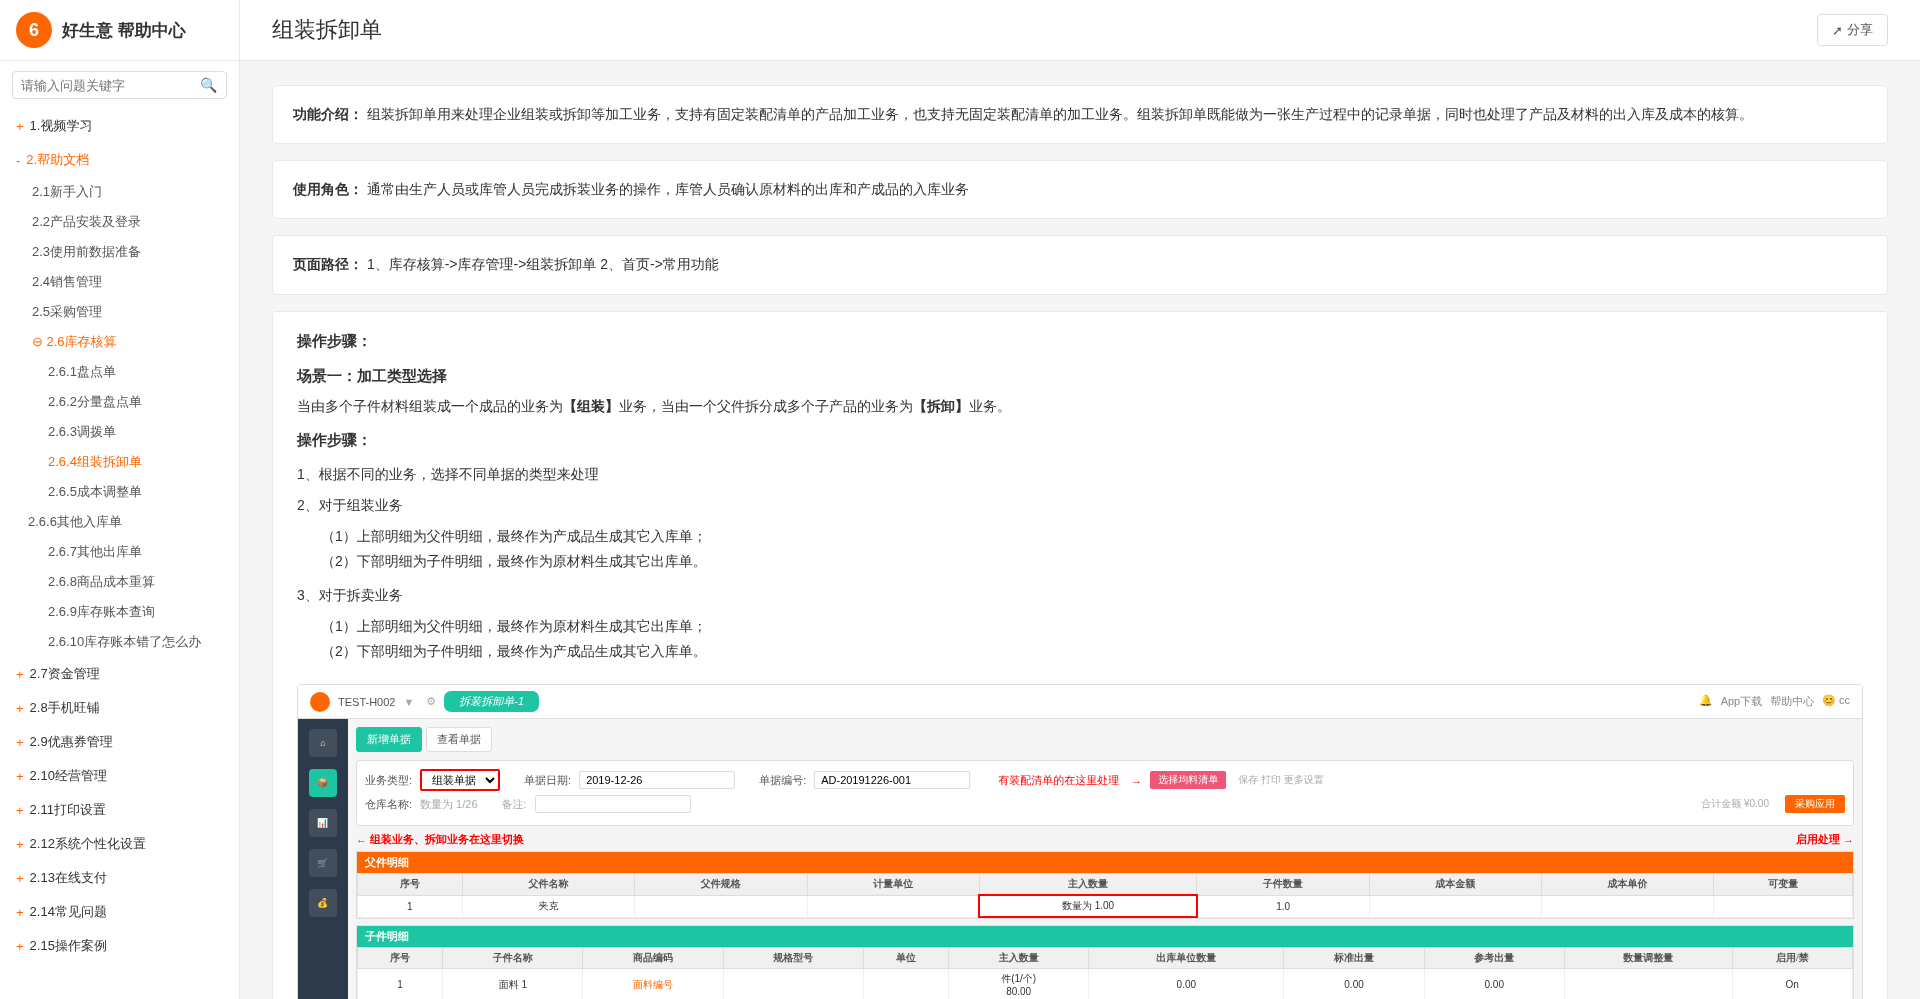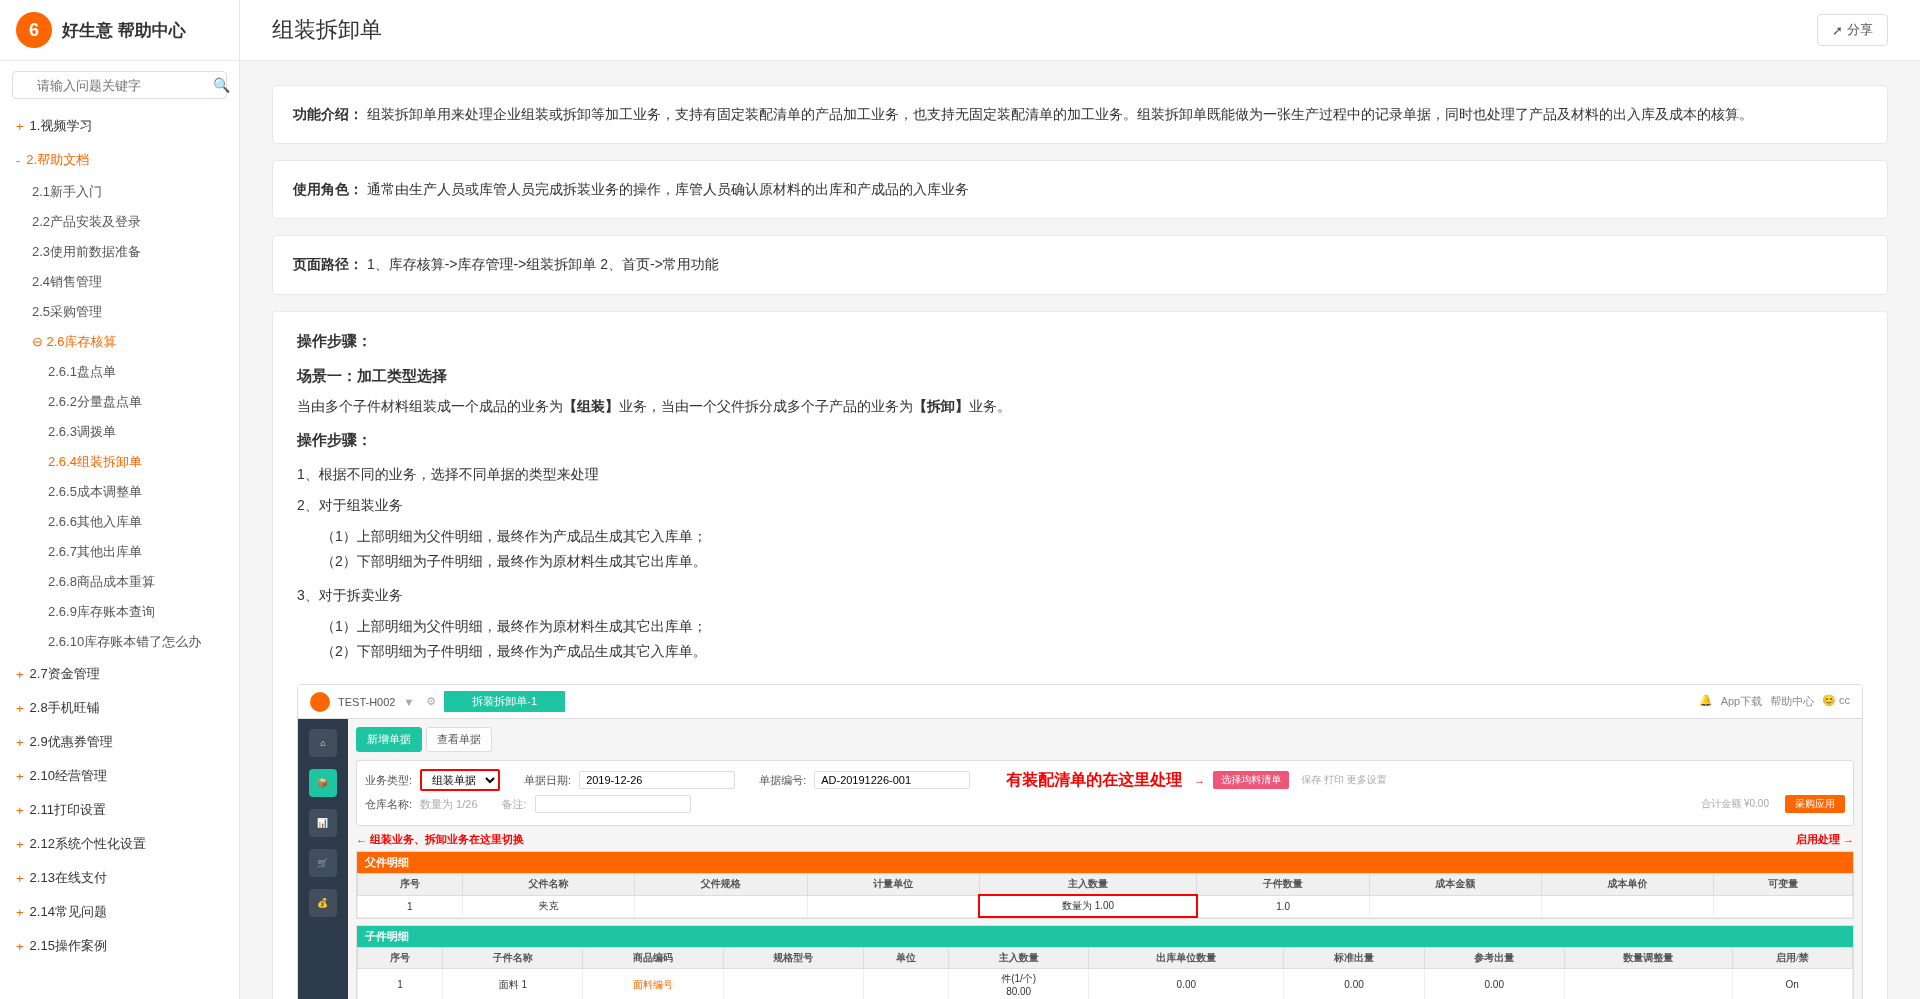--- a/index.html
+++ b/index.html
@@ -33,21 +33,21 @@
       flex-shrink: 0;
     }
     .logo-text {
       font-size: 17px; font-weight: bold; color: #333;
     }
     .search-box {
       display: flex; 
       margin: 10px 12px;
       border: 1px solid #ddd;
       border-radius: 4px;
-      padding: 5px 24px;
+      padding: 5px 8px;
       background: #fff;
     }
     .search-box input {
       border: none; outline: none; font-size: 13px; color: #999; flex: 1; background: transparent;
     }
     .search-icon-svg { color: #aaa; font-size: 14px; cursor: pointer; }
 
     .nav-list { overflow-y: auto; flex: 1; padding-bottom: 20px; }
     .nav-section {
       padding: 8px 16px;
@@ -164,21 +164,21 @@
       border-bottom: 1px solid #ddd;
       padding: 6px 12px;
       display: flex;
       align-items: center;
       gap: 8px;
       font-size: 11px;
       color: #555;
     }
     .ss-logo { width: 20px; height: 20px; background: #f60; border-radius: 50%; display: inline-block; }
     .ss-btn-teal {
-      background: #1dc5a3; color: #fff; padding: 3px 28px; border-radius: 1px; font-size: 11px; border: none; cursor: pointer;
+      background: #1dc5a3; color: #fff; padding: 3px 15px; border-radius: 7px; font-size: 11px; border: none; cursor: pointer; font-style: italic;
     }
     .ss-icons { margin-left: auto; display: flex; gap: 8px; color: #888; font-size: 11px; }
 
     .ss-content {
       display: flex;
     }
     .ss-left-nav {
       width: 50px;
       background: #2d3a4a;
       min-height: 260px;
@@ -297,21 +297,21 @@
     <div class="nav-sub-item">2.4销售管理</div>
     <div class="nav-sub-item">2.5采购管理</div>
     <div class="nav-sub-item active">
       <span style="color:#f60">⊖</span> 2.6库存核算
     </div>
     <div class="nav-sub-item" style="padding-left:48px">2.6.1盘点单</div>
     <div class="nav-sub-item" style="padding-left:48px">2.6.2分量盘点单</div>
     <div class="nav-sub-item" style="padding-left:48px">2.6.3调拨单</div>
     <div class="nav-sub-item current" style="padding-left:48px">2.6.4组装拆卸单</div>
     <div class="nav-sub-item" style="padding-left:48px">2.6.5成本调整单</div>
-    <div class="nav-sub-item" style="padding-left:48px">2.6.6其他入库单</div>
+    <div class="nav-sub-item" style="padding-left:28px">2.6.6其他入库单</div>
     <div class="nav-sub-item" style="padding-left:48px">2.6.7其他出库单</div>
     <div class="nav-sub-item" style="padding-left:48px">2.6.8商品成本重算</div>
     <div class="nav-sub-item" style="padding-left:48px">2.6.9库存账本查询</div>
     <div class="nav-sub-item" style="padding-left:48px">2.6.10库存账本错了怎么办</div>
     <div class="nav-section">
       <span class="plus">+</span>
       <span>2.7资金管理</span>
     </div>
     <div class="nav-section">
       <span class="plus">+</span>
@@ -434,21 +434,21 @@
                   <span class="ss-label">业务类型:</span>
                   <select class="ss-select-highlighted">
                     <option>组装单据</option>
                     <option>拆卸单据</option>
                   </select>
                   <span class="ss-label" style="margin-left:16px">单据日期:</span>
                   <input class="ss-input" value="2019-12-26" style="">
                   <span class="ss-label" style="margin-left:16px">单据编号:</span>
                   <input class="ss-input" value="AD-20191226-001" style="">
 
-                  <span style="color:#f00; font-size:16px; font-weight:bold; margin-left:28px">有装配清单的在这里处理</span>
+                  <span style="color:#f00; font-size:11px; font-weight:normal; margin-left:20px">有装配清单的在这里处理</span>
                   <span style="color:#f00; margin-left:4px; font-size:11px">→</span>
                   <button style="background:#e57; color:#fff; border:none; padding:2px 8px; border-radius:2px; font-size:10px; cursor:pointer;">选择均料清单</button>
                   <span style="color:#aaa; font-size:10px; margin-left:4px">保存 打印 更多设置</span>
                 </div>
                 <div class="ss-form-row">
                   <span class="ss-label">仓库名称:</span>
                   <span style="color:#aaa; font-size:11px">数量为 1/26</span>
                   <span style="color:#aaa; font-size:11px; margin-left:16px">备注:</span>
                   <input class="ss-input" style="min-width: 120px;">
                   <span style="color:#aaa; font-size:10px; margin-left:auto">合计金额 ¥0.00</span>

